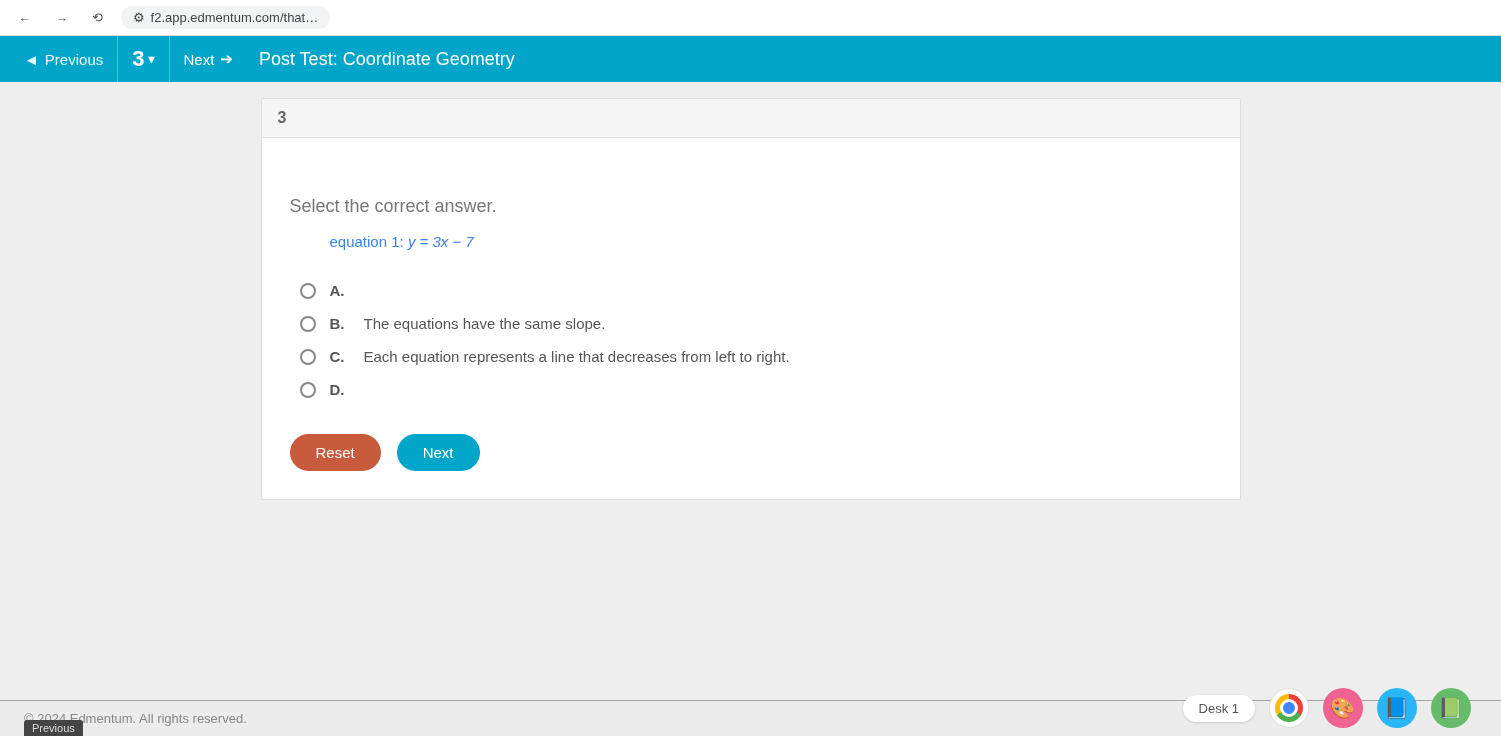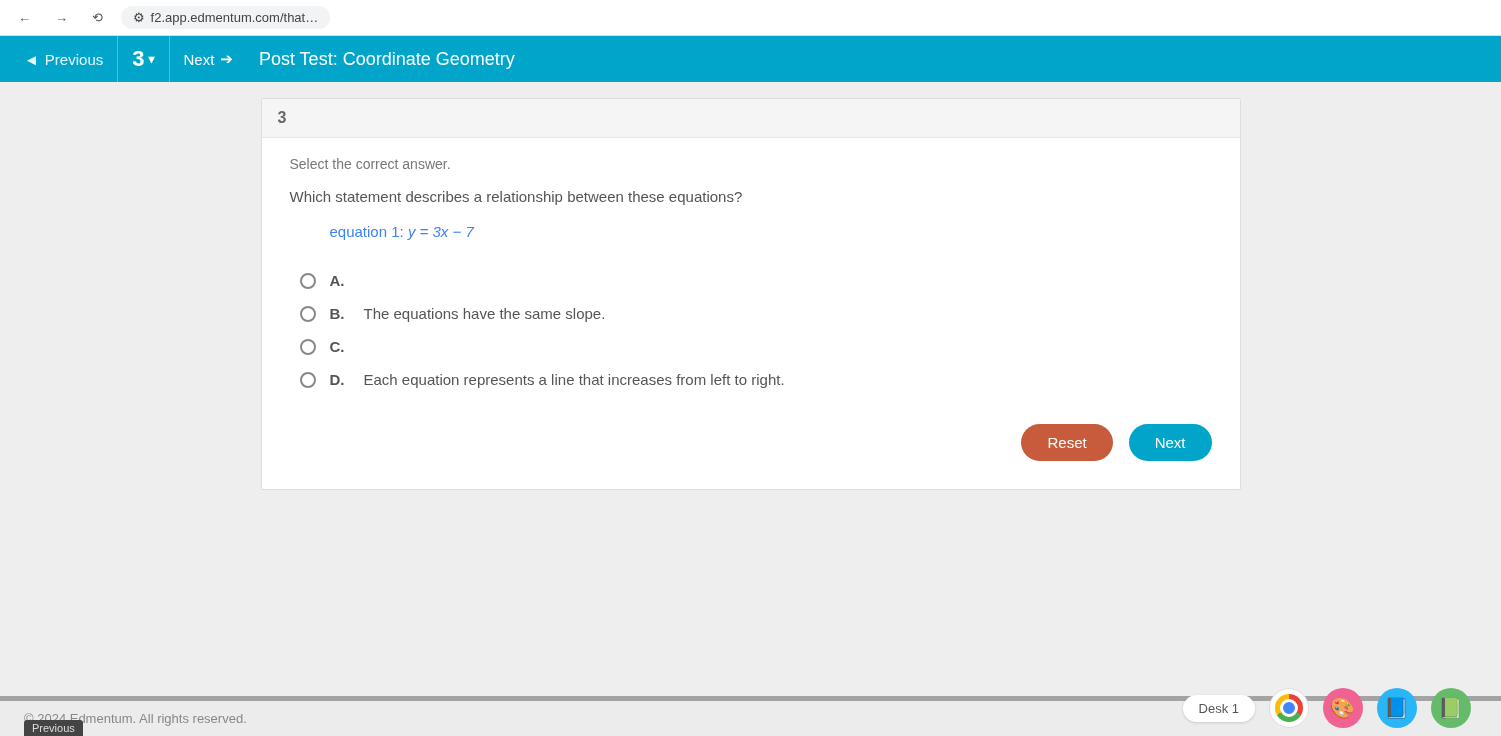--- a/index.html
+++ b/index.html
@@ -58,47 +58,47 @@
   }
   .card {
     background: #fff; border: 1px solid #ddd; border-radius: 2px;
     max-width: 980px; margin: 0 auto; padding: 0;
   }
   .card-header {
     background: #f5f5f5; border-bottom: 1px solid #e5e5e5;
     padding: 10px 16px; font-weight: bold; color: #666;
   }
   .card-body { padding: 18px 28px 28px 28px; color: #555; }
-  .instr { font-size: 14px; color: #777; margin-bottom: 16px; }
+  .instr { font-size: 18px; color: #777; margin-bottom: 16px; margin-top: 40px; }
   .stem { font-size: 15px; color: #555; margin-bottom: 18px; }
   .eqs { margin-left: 40px; margin-bottom: 24px; font-size: 15px; color:#3b82f6; }
   .eqs div { margin-bottom: 4px; }
   .options { margin-left: 10px; }
   .option {
     display: flex; align-items: center; gap: 14px;
     padding: 8px 0; font-size: 15px; color: #555;
   }
   .radio {
     width: 16px; height: 16px; border: 2px solid #888;
     border-radius: 50%; flex-shrink: 0;
   }
   .opt-letter { font-weight: bold; width: 20px; }
   .actions {
-    display: flex; justify-content: flex-end; gap: 16px;
+    display: flex; justify-content: flex-start; gap: 16px;
     padding: 0 28px 28px 28px;
   }
   .btn {
     border: none; border-radius: 22px; padding: 10px 26px;
     font-size: 15px; color: #fff; cursor: pointer; font-weight: 500;
   }
   .btn-reset { background: #c75b3c; }
   .btn-next  { background: #00a5c9; }
   .footer {
     background: #ececec; color: #888; font-size: 13px;
-    padding: 10px 24px; border-top: 5px solid #a3a3a3;
+    padding: 10px 24px; border-top: 1px solid #a3a3a3;
     display:flex; justify-content:space-between; align-items:center;
   }
   .shelf {
     position: absolute; bottom: 0; right: 30px;
     display: flex; align-items: center; gap: 14px;
     padding: 8px 0;
   }
   .desk {
     background: #fff; border-radius: 16px; padding: 6px 16px;
     font-size: 13px; color: #555; box-shadow: 0 1px 3px rgba(0,0,0,0.15);
@@ -157,45 +157,44 @@
     <span>➔</span>
   </div>
   <div class="test-title">Post Test: Coordinate Geometry</div>
 </div>
 
 <div class="content-wrap">
   <div class="card">
     <div class="card-header">3</div>
     <div class="card-body">
       <div class="instr">Select the correct answer.</div>
-      <div class="stem">Which statement describes a relationship between these equations?</div>
       <div class="eqs">
         <div>
           <span>equation 1:</span>
           <span style="font-style:italic">y = 3x − 7</span>
         </div>
       </div>
       <div class="options">
         <div class="option">
           <div class="radio"></div>
           <span class="opt-letter">A.</span>
         </div>
         <div class="option">
           <div class="radio"></div>
           <span class="opt-letter">B.</span>
           <span>The equations have the same slope.</span>
         </div>
         <div class="option">
           <div class="radio"></div>
           <span class="opt-letter">C.</span>
+          <span>Each equation represents a line that decreases from left to right.</span>
         </div>
         <div class="option">
           <div class="radio"></div>
           <span class="opt-letter">D.</span>
-          <span>Each equation represents a line that increases from left to right.</span>
         </div>
       </div>
     </div>
     <div class="actions">
       <button class="btn btn-reset">Reset</button>
       <button class="btn btn-next">Next</button>
     </div>
   </div>
 </div>
 

